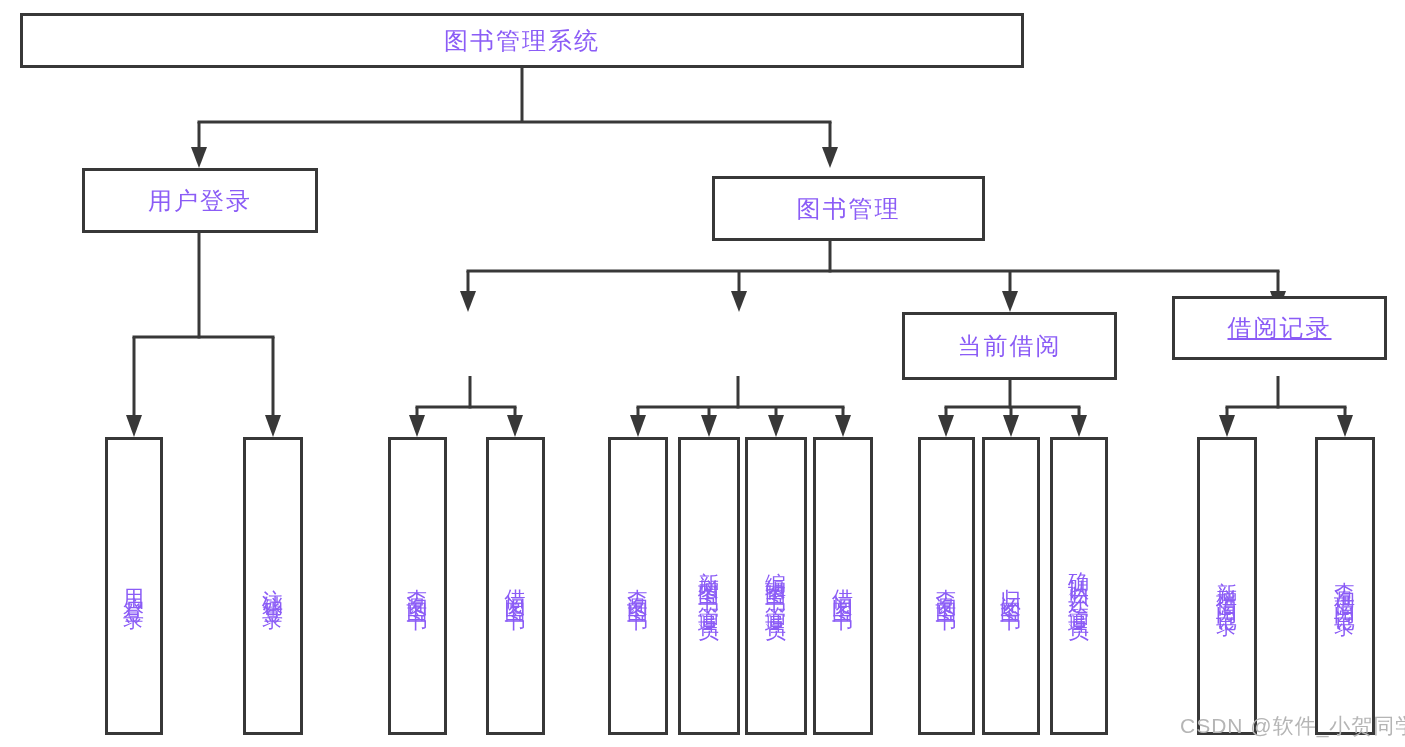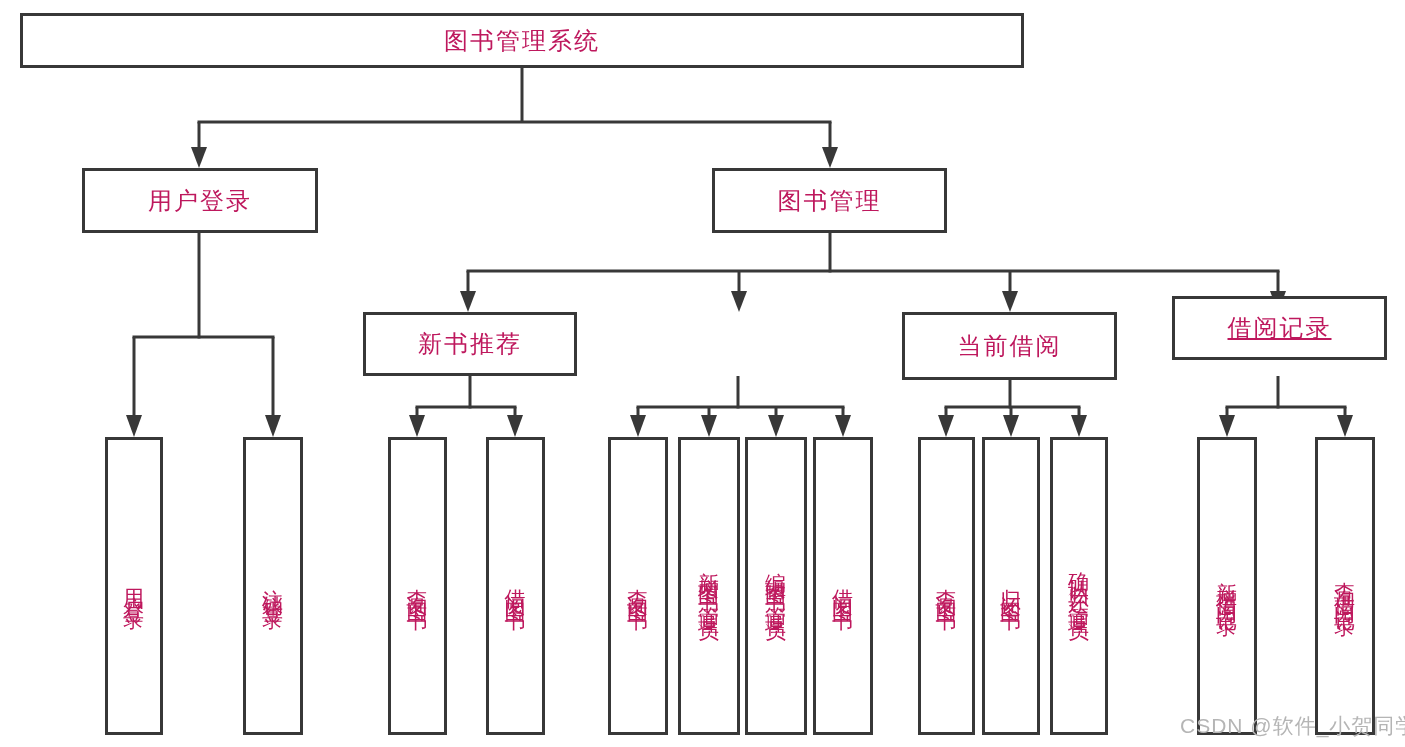--- a/index.html
+++ b/index.html
@@ -14,21 +14,21 @@
   .wires {
     position: absolute;
     left: 0; top: 0;
     width: 1405px; height: 747px;
   }
   .box {
     position: absolute;
     box-sizing: border-box;
     background: #ffffff;
     border: 3px solid #383838;
-    color: #be185d;
+    color: #8b5cf6;
     display: flex;
     align-items: center;
     justify-content: center;
     text-align: center;
   }
   .h-box {
     font-size: 24px;
     letter-spacing: 2px;
     white-space: nowrap;
   }
@@ -117,23 +117,22 @@
       <polygon points="1003,415 1019,415 1011,437"></polygon>
       <polygon points="1071,415 1087,415 1079,437"></polygon>
       <polygon points="1219,415 1235,415 1227,437"></polygon>
       <polygon points="1337,415 1353,415 1345,437"></polygon>
     </g>
   </svg>
 
   <div class="box h-box" style="left:20px; top:13px; width:1004px; height:55px;">图书管理系统</div>
 
   <div class="box h-box" style="left:82px; top:168px; width:236px; height:65px;">用户登录</div>
-  <div class="box h-box" style="left:712px; top:168px; width:235px; height:65px;">图书管理</div>
+  <div class="box h-box" style="left:712px; top:176px; width:273px; height:65px;">图书管理</div>
 
-  <div class="box h-box" style="left:363px; top:312px; width:214px; height:64px;">新书推荐</div>
   <div class="box h-box" style="left:902px; top:312px; width:215px; height:68px;">当前借阅</div>
   <div class="box h-box" style="left:1172px; top:296px; width:215px; height:64px;text-decoration:underline;">借阅记录</div>
 
   <div class="box v-box" style="left:105px; top:437px; width:58px; height:298px;">用户登录</div>
   <div class="box v-box" style="left:243px; top:437px; width:60px; height:298px;">注销登录</div>
 
   <div class="box v-box" style="left:388px; top:437px; width:59px; height:298px;">查询图书</div>
   <div class="box v-box" style="left:486px; top:437px; width:59px; height:298px;">借阅图书</div>
 
   <div class="box v-box" style="left:608px; top:437px; width:60px; height:298px;">查询图书</div>

